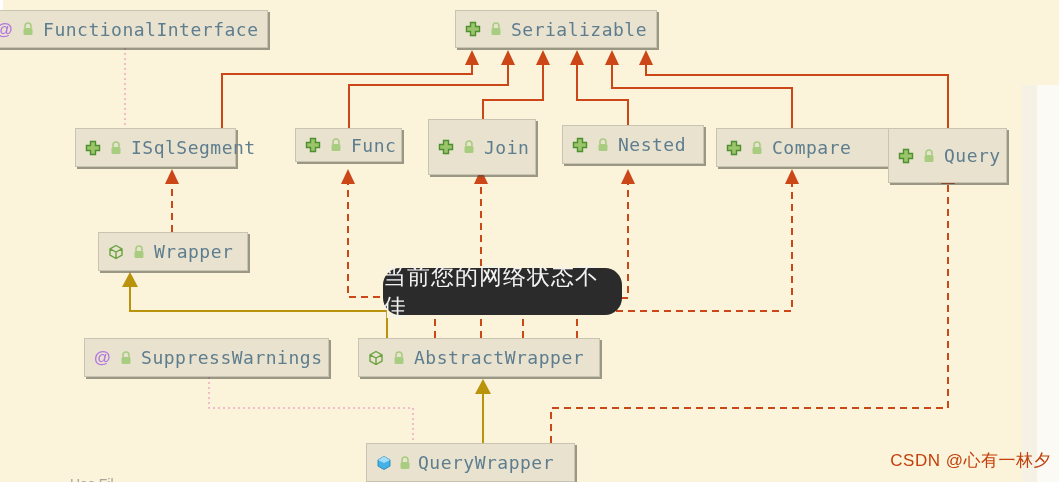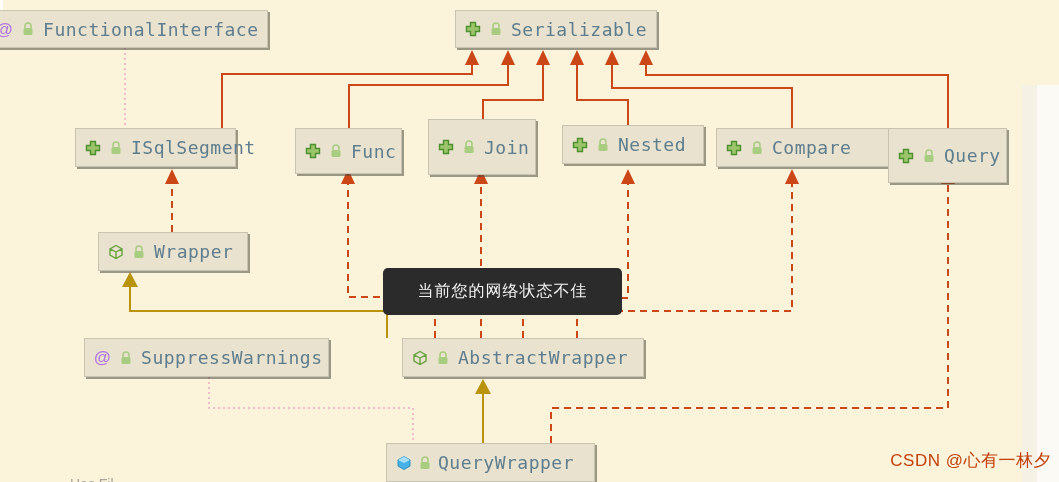--- a/index.html
+++ b/index.html
@@ -7,22 +7,22 @@
          font-family:"DejaVu Sans Mono","Liberation Mono",monospace;}
   .right-strip{position:absolute;left:1022px;top:85px;width:37px;height:397px;background:#f5f1e4;}
   .right-strip-inner{position:absolute;left:15px;top:0;width:22px;height:100%;background:#fbfaf4;}
   .corner-sliver{position:absolute;left:0;top:0;width:3px;height:46px;background:#ffffff;}
   .node{position:absolute;display:flex;align-items:center;gap:9px;box-sizing:border-box;
         background:#e8e2cf;border:1px solid #c9c3b1;box-shadow:2px 2px 0 rgba(77,74,64,.55);
         padding:0 10px 0 9px;font-size:18px;color:#5e7d8e;letter-spacing:.5px;white-space:nowrap;}
   .node .ico{display:inline-flex;flex:0 0 auto;align-items:center;justify-content:center;}
   .at-ico{font-family:"Liberation Sans",sans-serif;font-size:17px;font-weight:bold;color:#b478e0;line-height:1;}
   .edges{position:absolute;left:0;top:0;pointer-events:none;}
-  .toast{position:absolute;left:383px;top:268px;width:239px;height:47px;background:#2b2b2b;border-radius:5px;
-         display:flex;align-items:center;justify-content:center;color:#f2f2f2;font-size:16px;
+  .toast{position:absolute;left:383px;top:268px;width:239px;height:47px;background:#2b2b2b;border-radius:17px;
+         display:flex;align-items:center;justify-content:center;color:#f2f2f2;font-size:23px;
          font-family:"Liberation Sans",sans-serif;letter-spacing:1px;}
   .watermark{position:absolute;right:8px;top:449px;color:#c2410c;font-size:17px;
              font-family:"Liberation Sans",sans-serif;letter-spacing:.5px;}
   .statusbar-clip{position:absolute;left:70px;top:476px;height:6px;overflow:hidden;color:#a8a49a;
                   font-size:14px;font-family:"Liberation Sans",sans-serif;}
 </style>
 </head>
 <body>
 
 <div class="stage">
@@ -101,21 +101,21 @@
     <svg class="ico" width="16" height="16" viewBox="0 0 16 16">
         <path d="M5.5 1.5h5v4h4v5h-4v4h-5v-4h-4v-5h4z" fill="#9cc46a" stroke="#4e8f2f" stroke-width="1.4"></path>
       </svg>
     <svg class="ico" width="12" height="14" viewBox="0 0 12 14">
         <path d="M3 6V4a3 3 0 016 0v2" fill="none" stroke="#a9cd80" stroke-width="1.6"></path>
         <rect x="1.5" y="6" width="9" height="7" rx="1.5" fill="#a9cd80"></rect>
       </svg>
     <span>ISqlSegment</span>
   </div>
 
-  <div class="node" style="left:295px;top:128px;width:107px;height:46px;">
+  <div class="node" style="left:295px;top:128px;width:107px;height:34px;">
     <svg class="ico" width="16" height="16" viewBox="0 0 16 16">
         <path d="M5.5 1.5h5v4h4v5h-4v4h-5v-4h-4v-5h4z" fill="#9cc46a" stroke="#4e8f2f" stroke-width="1.4"></path>
       </svg>
     <svg class="ico" width="12" height="14" viewBox="0 0 12 14">
         <path d="M3 6V4a3 3 0 016 0v2" fill="none" stroke="#a9cd80" stroke-width="1.6"></path>
         <rect x="1.5" y="6" width="9" height="7" rx="1.5" fill="#a9cd80"></rect>
       </svg>
     <span>Func</span>
   </div>
 
@@ -176,32 +176,32 @@
 
   <div class="node" style="left:84px;top:338px;width:245px;height:39px;">
     <span class="ico at-ico">@</span>
     <svg class="ico" width="12" height="14" viewBox="0 0 12 14">
         <path d="M3 6V4a3 3 0 016 0v2" fill="none" stroke="#a9cd80" stroke-width="1.6"></path>
         <rect x="1.5" y="6" width="9" height="7" rx="1.5" fill="#a9cd80"></rect>
       </svg>
     <span>SuppressWarnings</span>
   </div>
 
-  <div class="node" style="left:358px;top:338px;width:242px;height:39px;margin-left:44px;">
+  <div class="node" style="left:358px;top:338px;width:242px;height:39px;">
     <svg class="ico" width="16" height="16" viewBox="0 0 16 16">
         <path d="M8 1.5l6 3.4v6.2l-6 3.4-6-3.4V4.9z M8 8l6-3.1 M8 8L2 4.9 M8 8v7" fill="none" stroke="#6aa33f" stroke-width="1.4"></path>
       </svg>
     <svg class="ico" width="12" height="14" viewBox="0 0 12 14">
         <path d="M3 6V4a3 3 0 016 0v2" fill="none" stroke="#a9cd80" stroke-width="1.6"></path>
         <rect x="1.5" y="6" width="9" height="7" rx="1.5" fill="#a9cd80"></rect>
       </svg>
     <span>AbstractWrapper</span>
   </div>
 
-  <div class="node" style="left:386px;top:443px;width:209px;height:39px;gap:7px;">
+  <div class="node" style="left:366px;top:443px;width:209px;height:39px;gap:7px;">
     <svg class="ico" width="16" height="16" viewBox="0 0 16 16">
         <path d="M8 1.5l6 3.4v6.2l-6 3.4-6-3.4V4.9z" fill="#45b1e6" stroke="#2f8fc0" stroke-width="1"></path>
         <path d="M8 1.5l6 3.4L8 8 2 4.9z" fill="#a5ddf6"></path>
       </svg>
     <svg class="ico" width="12" height="14" viewBox="0 0 12 14">
         <path d="M3 6V4a3 3 0 016 0v2" fill="none" stroke="#a9cd80" stroke-width="1.6"></path>
         <rect x="1.5" y="6" width="9" height="7" rx="1.5" fill="#a9cd80"></rect>
       </svg>
     <span>QueryWrapper</span>
   </div>

